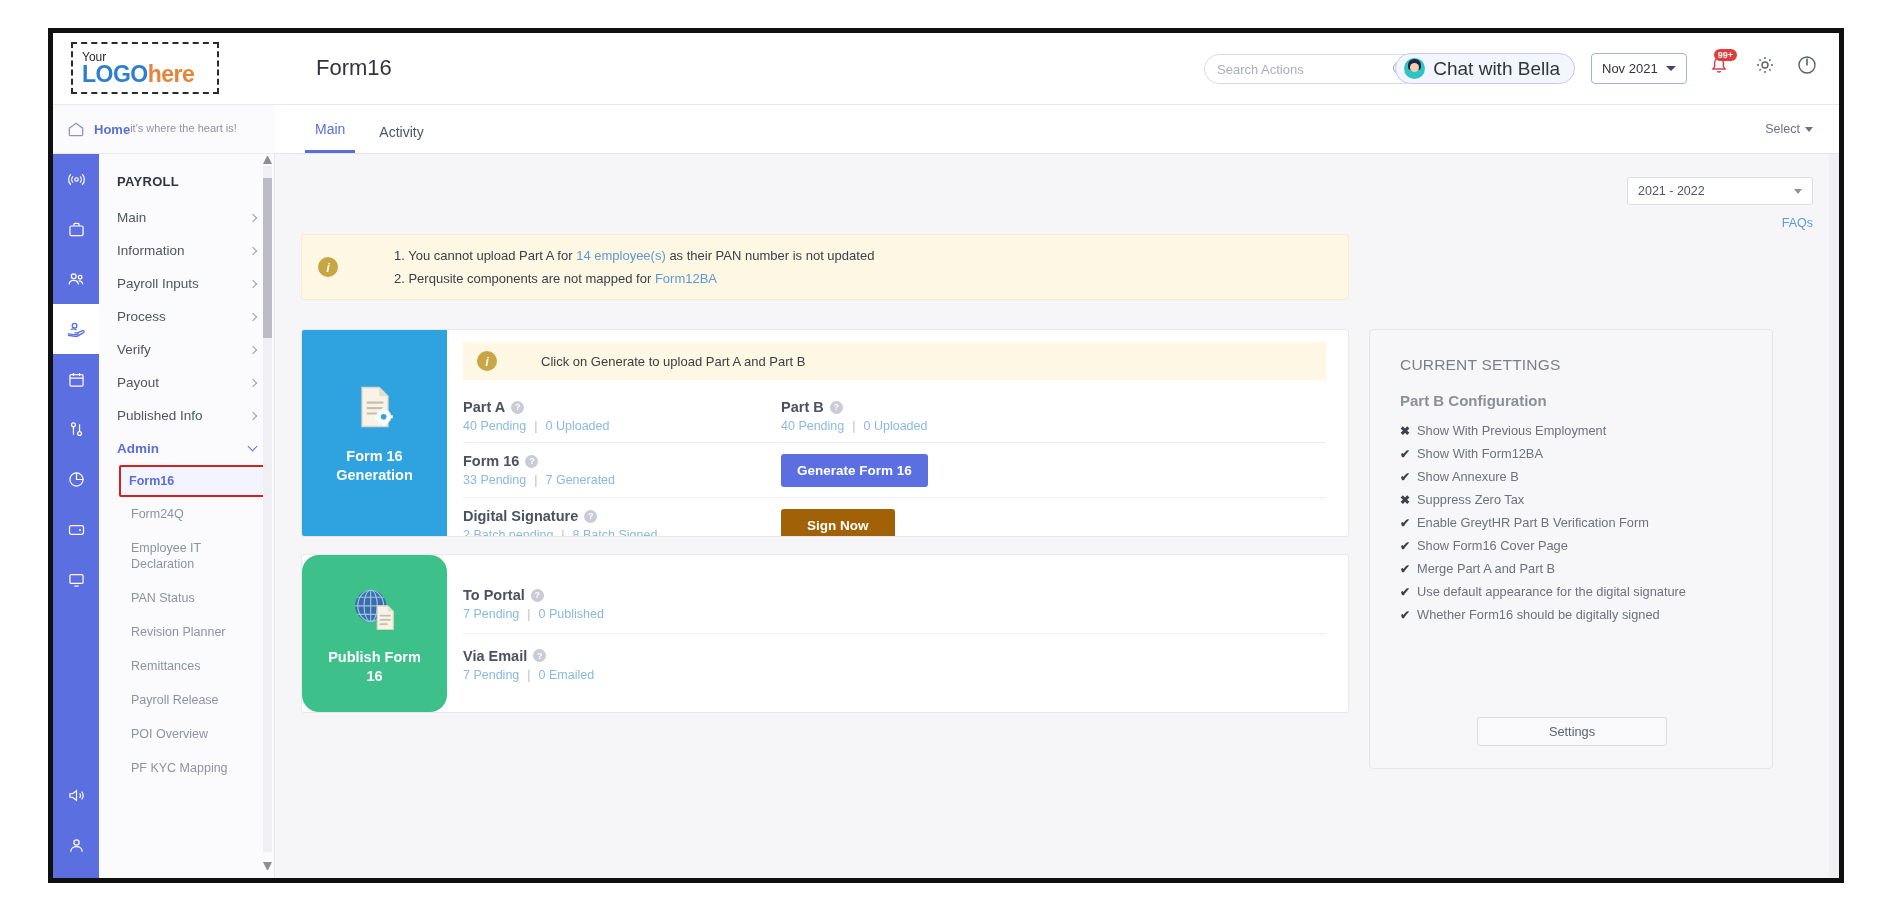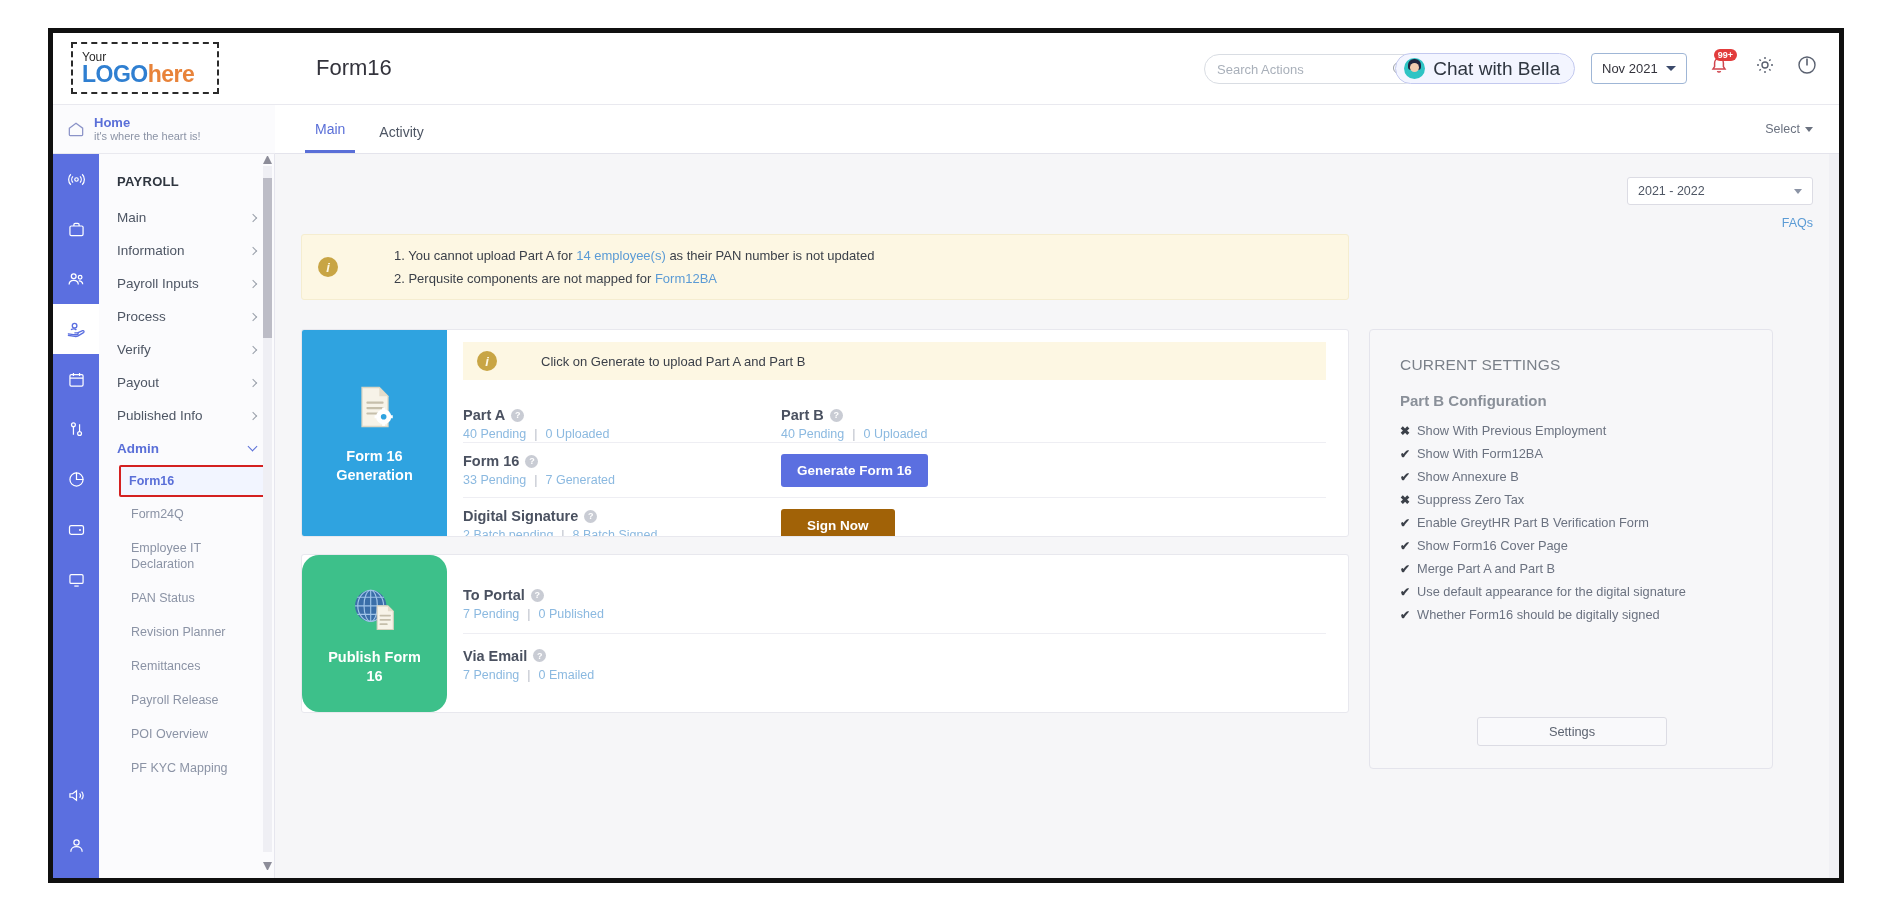--- a/index.html
+++ b/index.html
@@ -115,21 +115,21 @@
 
   
   #home-strip {
     position: absolute; left: 0; top: 72px;
     width: 222px; height: 49px;
     background: #fbfbfd;
     border-bottom: 1px solid #e9e9ef;
     display: flex; align-items: center; padding-left: 13px; gap: 8px;
     cursor: pointer;
   }
-  #home-text-wrap { display: flex; flex-direction: column; }
+  #home-text-wrap { display: flex; flex-direction: row; }
   #home-title { font-size: 13px; font-weight: bold; color: #5a6fd8; line-height: 15px; }
   #home-sub { font-size: 11px; color: #8b93a5; line-height: 13px; }
 
   
   #rail {
     position: absolute; left: 0; top: 121px;
     width: 46px; bottom: 0;
     background: #5b6fe0;
   }
   .rail-item {
@@ -599,21 +599,21 @@
             <span>Generation</span>
           </div>
         </div>
         <div class="card-body">
 
           <div id="gen-notice">
             <span class="info-circle">i</span>
             <span id="gen-notice-text">Click on Generate to upload Part A and Part B</span>
           </div>
 
-          <div class="row-block" style="top:70px; height:48px; border-top:none;">
+          <div class="row-block" style="top:62px; height:48px; border-top:none;">
             <div class="stat" style="width:318px;">
               <span class="stat-title">
                   <span>Part A</span>
                   <span class="q-mark">?</span>
                 </span>
               <span class="stat-sub"><span>40 Pending</span><span class="sep">|</span><span>0 Uploaded</span></span>
             </div>
             <div class="stat">
               <span class="stat-title">
                   <span>Part B</span>

